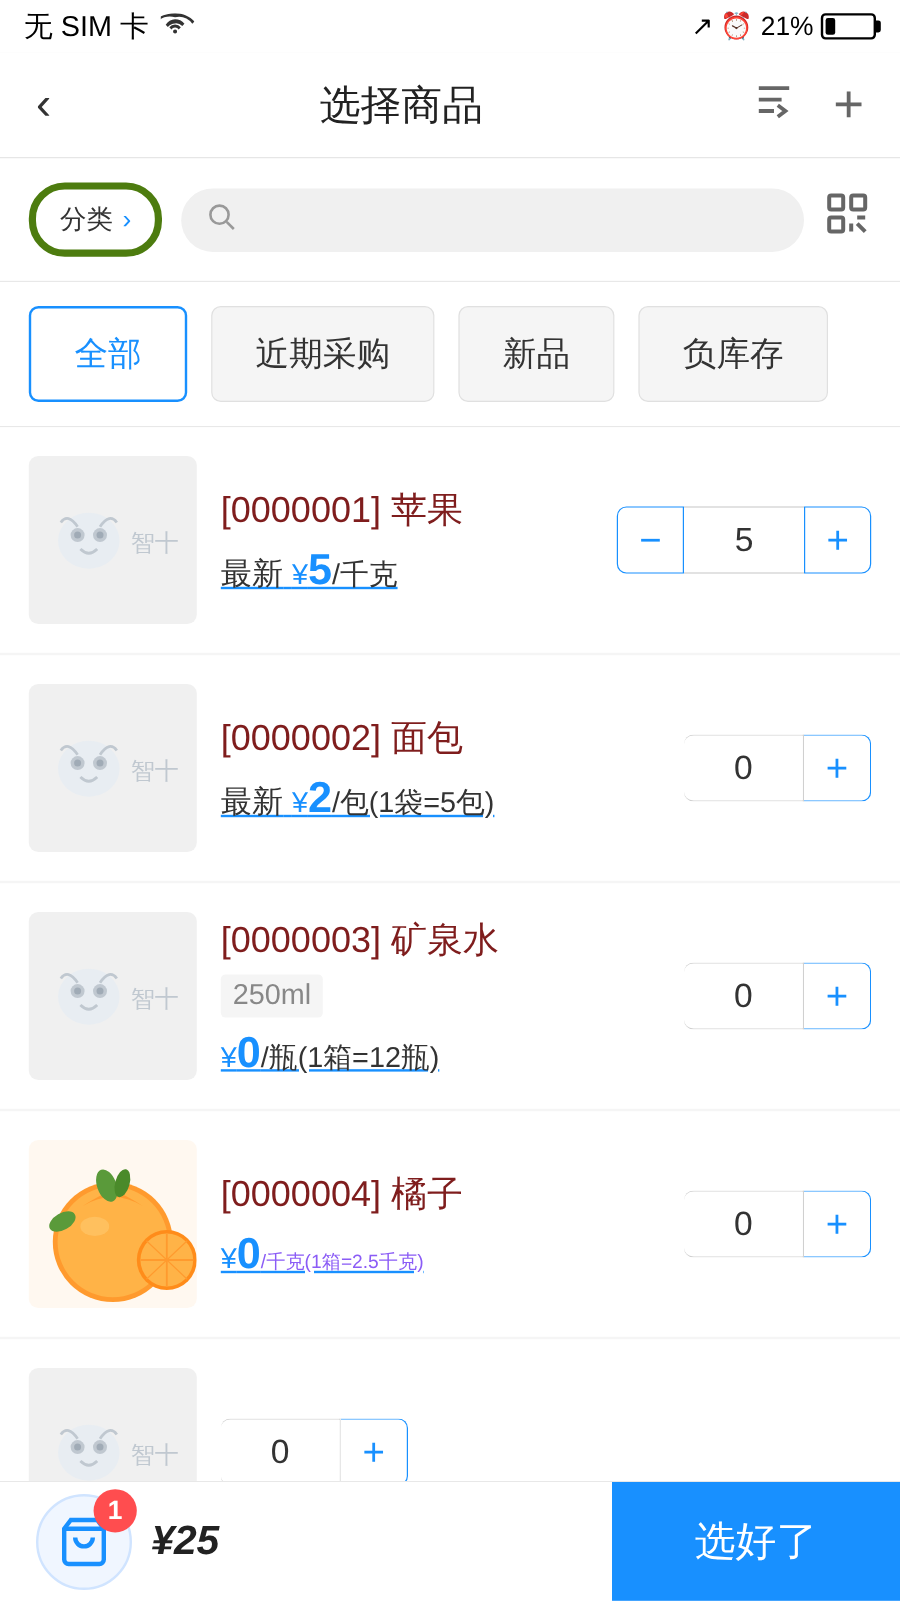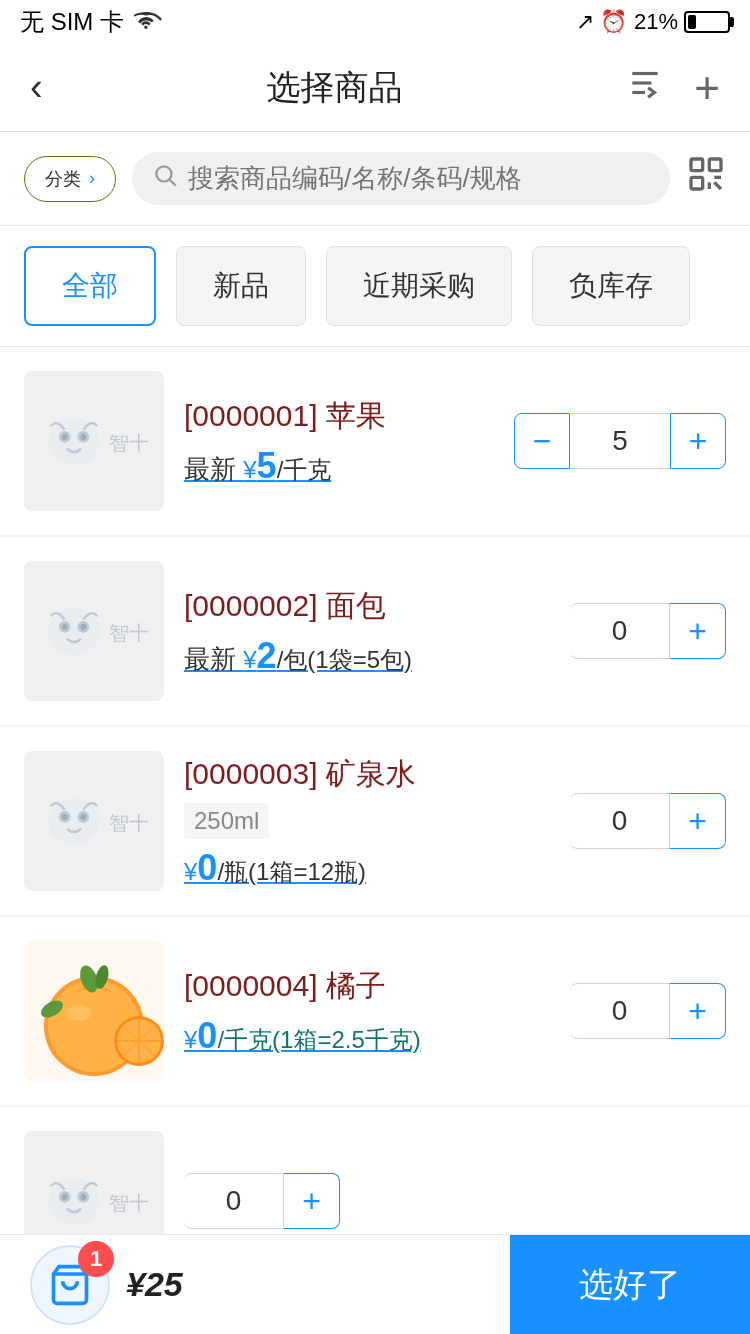--- a/index.html
+++ b/index.html
@@ -57,22 +57,22 @@
     .filter-bar {
       background: #fff;
       padding: 20px 24px;
       display: flex;
       align-items: center;
       gap: 16px;
       border-bottom: 1px solid #e8e8e8;
     }
     .category-btn {
       display: flex; align-items: center;
-      border: 1px solid #4d7c0f; border-radius: 30px;
-      padding: 10px 20px; font-size: 18px; color: #333;
+      border: 6px solid #4d7c0f; border-radius: 30px;
+      padding: 10px 20px; font-size: 22px; color: #333;
       background: #fff; white-space: nowrap;
     }
     .search-bar {
       flex: 1;
       display: flex; align-items: center;
       background: #f0f0f0; border-radius: 30px;
       padding: 10px 20px; gap: 10px;
     }
     .search-icon-wrap { color: #999; font-size: 26px; }
     .search-input {
@@ -243,40 +243,39 @@
     <span>分类</span>
     <span style="margin-left:8px;color:#1890ff">›</span>
   </button>
   <div class="search-bar">
     <span class="search-icon-wrap">
       <svg width="26" height="26" viewBox="0 0 24 24" fill="none" stroke="#999" stroke-width="2">
         <circle cx="11" cy="11" r="7"></circle>
           <line x1="16.5" y1="16.5" x2="22" y2="22"></line>
       </svg>
     </span>
-    <input class="search-input" type="text" placeholder="搜索商品编码/名称/条码/规格" style="">
   </div>
   <span class="scan-icon">
     <svg width="40" height="40" viewBox="0 0 24 24" fill="none" stroke="#666" stroke-width="2">
       <rect x="3" y="3" width="7" height="7" rx="1"></rect>
         <rect x="14" y="3" width="7" height="7" rx="1"></rect>
       <rect x="3" y="14" width="7" height="7" rx="1"></rect>
       <line x1="14" y1="14" x2="14" y2="14"></line>
         <line x1="17" y1="14" x2="21" y2="14"></line>
       <line x1="14" y1="17" x2="14" y2="21"></line>
         <line x1="17" y1="17" x2="21" y2="21"></line>
       <line x1="17" y1="17" x2="17" y2="17"></line>
     </svg>
   </span>
 </div>
 
 <div class="tab-bar">
   <button class="tab-item active">全部</button>
+  <button class="tab-item">近期采购</button>
   <button class="tab-item">新品</button>
-  <button class="tab-item">近期采购</button>
   <button class="tab-item">负库存</button>
 </div>
 
 <div class="product-list">
 
   <div class="product-item">
     <div class="product-img">
       <div class="owl-logo">
         <svg viewBox="0 0 60 55" fill="none" xmlns="http://www.w3.org/2000/svg">
           <ellipse cx="30" cy="28" rx="22" ry="20" fill="#e8edf2"></ellipse>
@@ -396,21 +395,21 @@
 
         <ellipse cx="28" cy="68" rx="12" ry="7" fill="#5a9a3a" transform="rotate(-30 28 68)"></ellipse>
       </svg>
     </div>
     <div class="product-info">
       <div class="product-name">
         <span>[0000004]</span> <span>橘子</span>
       </div>
       <div class="product-price">
         <span class="price-underline">
-          <span style="color:#1890ff;font-size:24px">¥</span><span style="color:#1890ff;font-size:36px;font-weight:600">0</span><span style="color:#0f766e;font-size:24px">/千克(1箱=2.5千克)</span>
+          <span style="color:#1890ff;font-size:24px">¥</span><span style="color:#1890ff;font-size:36px;font-weight:600">0</span><span style="color:#8b5cf6;font-size:16px">/千克(1箱=2.5千克)</span>
         </span>
       </div>
     </div>
     <div class="product-qty">
       <input class="qty-input" type="text" value="0" style="border-radius: 8px 0px 0px 8px; border-right: 1px solid rgb(208, 208, 208);">
       <button class="qty-btn qty-btn-plus" style="border-left:none">+</button>
     </div>
   </div>
 
   <div class="product-item">

